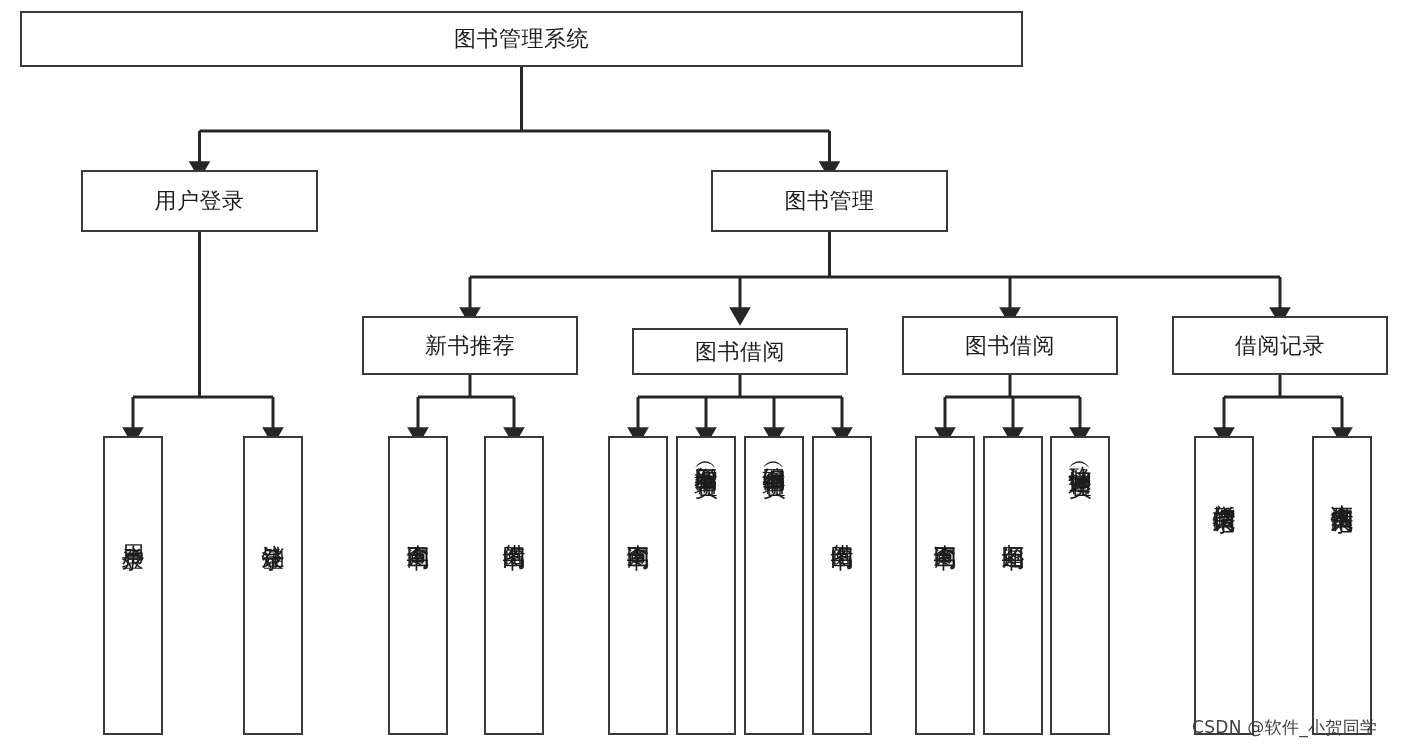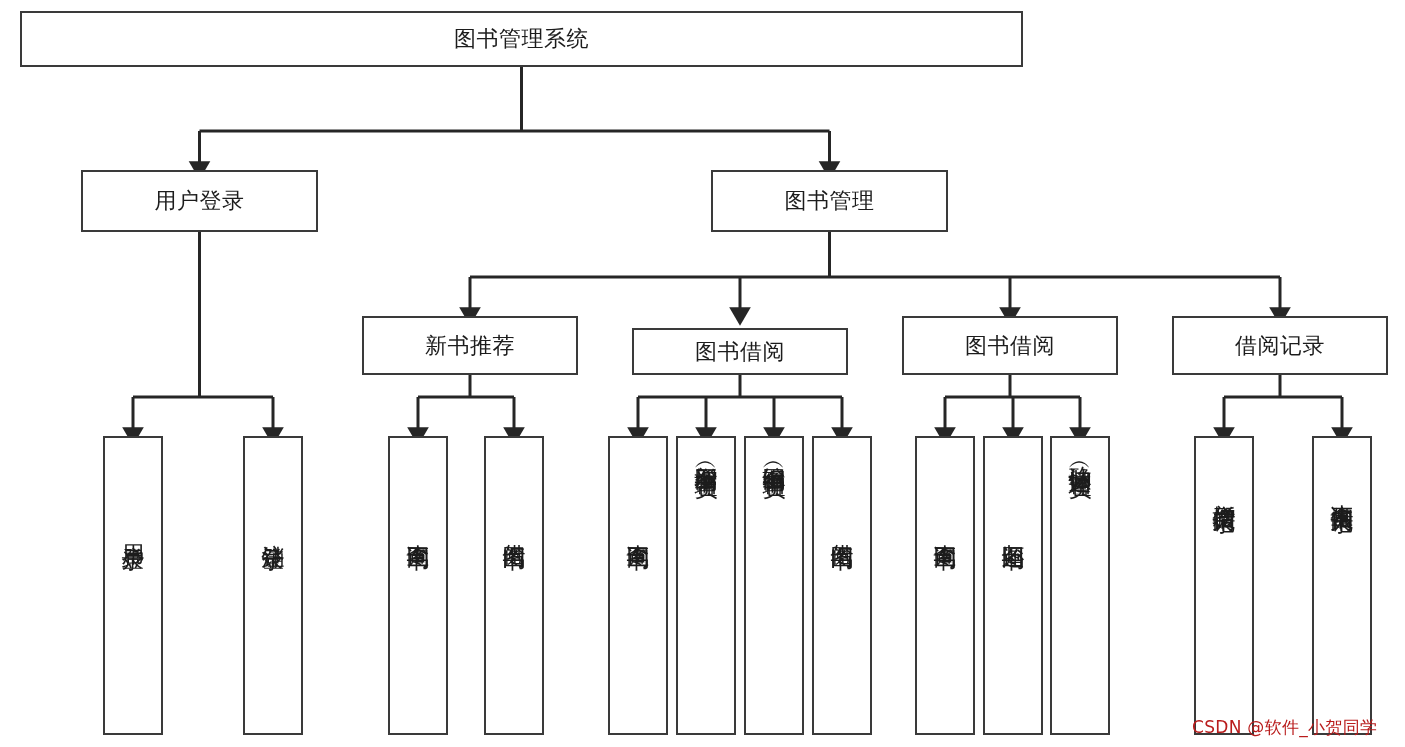--- a/index.html
+++ b/index.html
@@ -59,21 +59,21 @@
     text-orientation: upright;
     font-size: 23px;
     letter-spacing: 1.5px;
     margin: 0 auto;
   }
   .watermark {
     position: absolute;
     left: 1192px;
     top: 716px;
     font-size: 17px;
-    color: #b91c1c;
+    color: #404040;
     white-space: nowrap;
     font-family: "DejaVu Sans", "Liberation Sans", sans-serif;
     letter-spacing: 0.3px;
   }
 </style>
 </head>
 <body>
 
 <div id="diagram-root">
 

